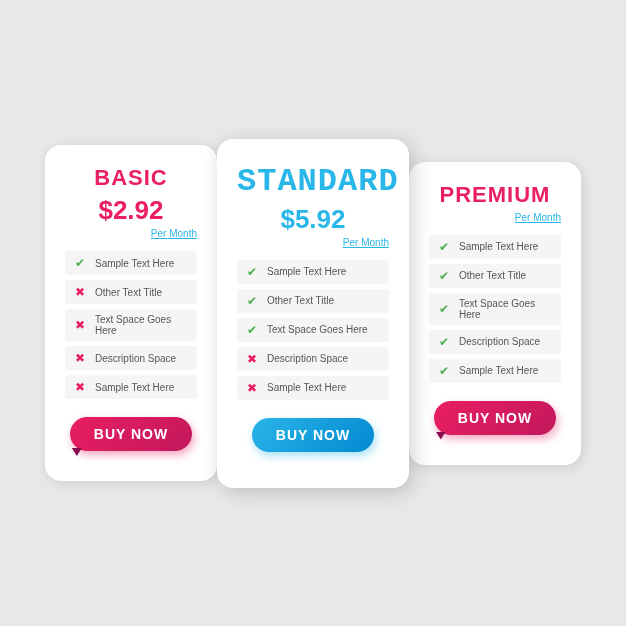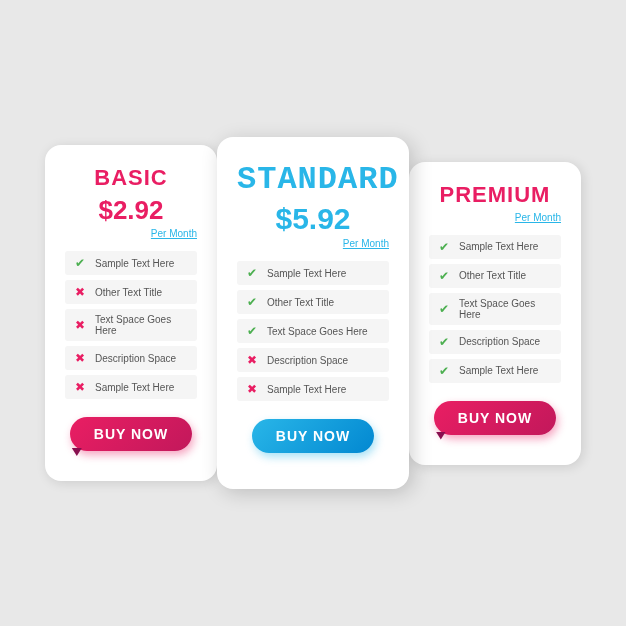--- a/index.html
+++ b/index.html
@@ -46,21 +46,21 @@
     .plan-title.basic { color: #e91e63; }
     .plan-title.standard { color: #29b6e8; font-size: 32px; font-family: Liberation Mono, monospace; }
     .plan-title.premium { color: #e91e63; }
     .plan-price {
       text-align: center;
       font-size: 26px;
       font-weight: 800;
       margin-bottom: 2px;
     }
     .plan-price.basic { color: #e91e63; }
-    .plan-price.standard { color: #29b6e8; font-size: 30px; }
+    .plan-price.standard { color: #29b6e8; font-size: 26px; }
     .plan-price.premium { color: #e91e63; }
     .per-month {
       text-align: right;
       font-size: 10px;
       color: #29b6e8;
       margin-bottom: 12px;
       text-decoration: underline;
     }
     .feature-list {
       list-style: none;

